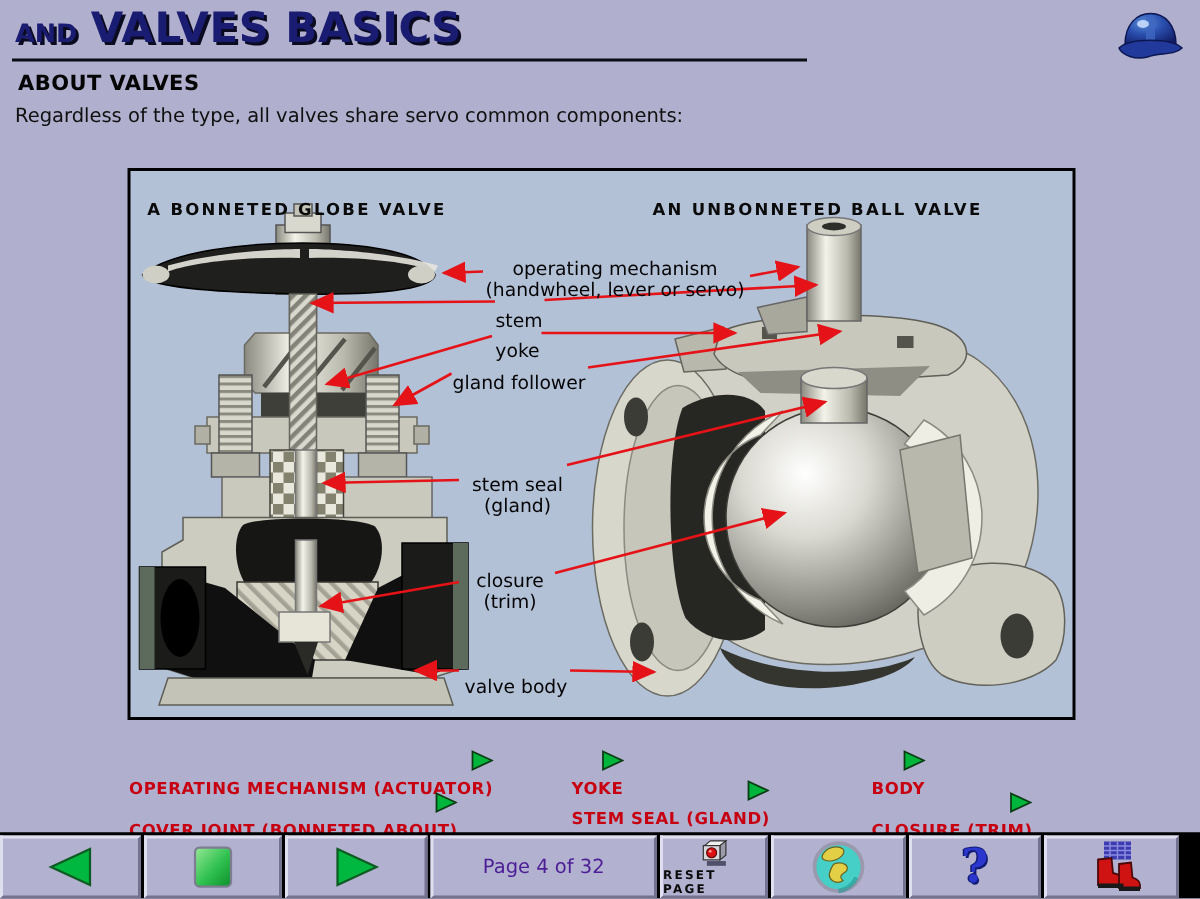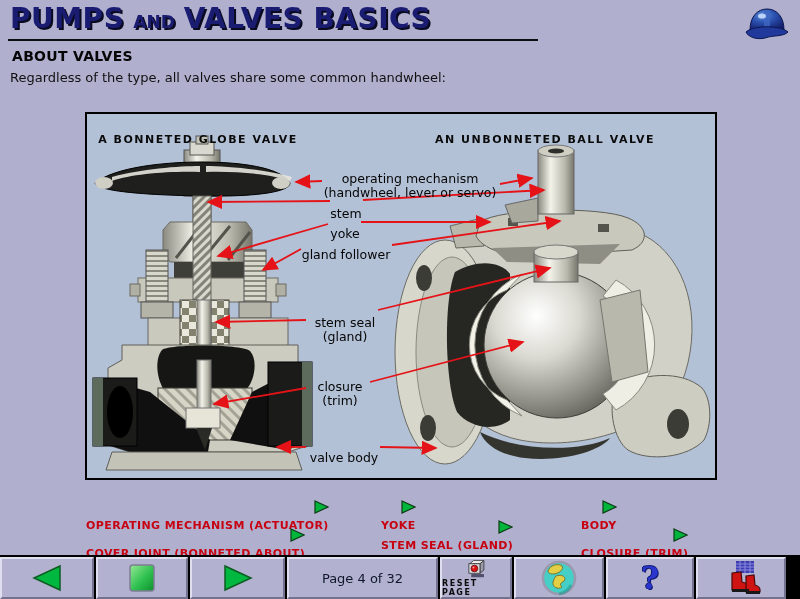--- a/index.html
+++ b/index.html
@@ -33,51 +33,50 @@
   .menu-item .txt{font-size:11px;font-weight:bold;color:#c80111;letter-spacing:0.4px;white-space:nowrap;}
 
   
   .navbar{position:absolute;left:0;bottom:0;width:800px;height:44px;background:#000;
     border-top:2px solid #000;box-sizing:border-box;display:flex;gap:2px;}
   .navcell{background:#b2b1d0;box-sizing:border-box;
     border-top:2px solid #e0dff0;border-left:2px solid #e0dff0;
     border-right:2px solid #74738f;border-bottom:2px solid #74738f;
     display:flex;flex-direction:column;align-items:center;justify-content:center;cursor:pointer;}
   .navcell.static{cursor:default;}
-  .page-text{font-size:13px;color:#0f172a;}
+  .page-text{font-size:13px;color:#4c1d95;}
   .reset-text{font-size:8px;font-weight:bold;letter-spacing:1.5px;color:#0a0a0a;margin-top:1px;}
   .help-glyph{font-family:"DejaVu Serif","Liberation Serif",serif;font-size:31px;font-weight:bold;
     color:#2b36cf;line-height:30px;text-shadow:1px 1px 0 #101a70, -1px 0 0 #101a70, 0 -1px 0 #101a70;}
 </style>
 </head>
 <body>
 
 <div class="title-row">
-  <span class="title-big">PUMPS</span>
   <span class="title-small">AND</span>
   <span class="title-big">VALVES BASICS</span>
 </div>
 <div class="title-underline"></div>
 
 <svg class="abs" style="left:744px;top:4px" width="46" height="40" viewBox="0 0 46 40">
   <defs>
     <radialGradient id="hatG" cx="38%" cy="30%" r="80%">
       <stop offset="0%" stop-color="#5b8fd8"></stop>
       <stop offset="45%" stop-color="#2a4fae"></stop>
       <stop offset="100%" stop-color="#121c66"></stop>
     </radialGradient>
   </defs>
   <path d="M6,26 C6,12 14,5 23,5 C33,5 40,13 40,26 Z" fill="url(#hatG)" stroke="#0c1650" stroke-width="1"></path>
   <rect x="20" y="6" width="6" height="19" rx="2" fill="#3f66c0" opacity="0.8"></rect>
   <path d="M2,28 C9,21 37,21 44,28 C39,33 29,31 21,34 C13,36 4,33 2,28 Z" fill="#22399c" stroke="#0c1650" stroke-width="1"></path>
   <ellipse cx="18" cy="12" rx="4" ry="2.6" fill="#cfe0ff" opacity="0.85"></ellipse>
 </svg>
 
 <div class="section-title">ABOUT VALVES</div>
-<div class="intro">Regardless of the type, all valves share some common handwheel:</div>
+<div class="intro">Regardless of the type, all valves share servo common components:</div>
 
 <div class="panel">
 
   <svg class="illo" width="628" height="364" viewBox="87 114 628 364">
     <defs>
       <pattern id="thread" width="6" height="6" patternUnits="userSpaceOnUse" patternTransform="rotate(45)">
         <rect width="6" height="6" fill="#d9d8cc"></rect>
           <rect width="3" height="6" fill="#84837a"></rect>
       </pattern>
       <pattern id="threadH" width="6" height="5" patternUnits="userSpaceOnUse">

